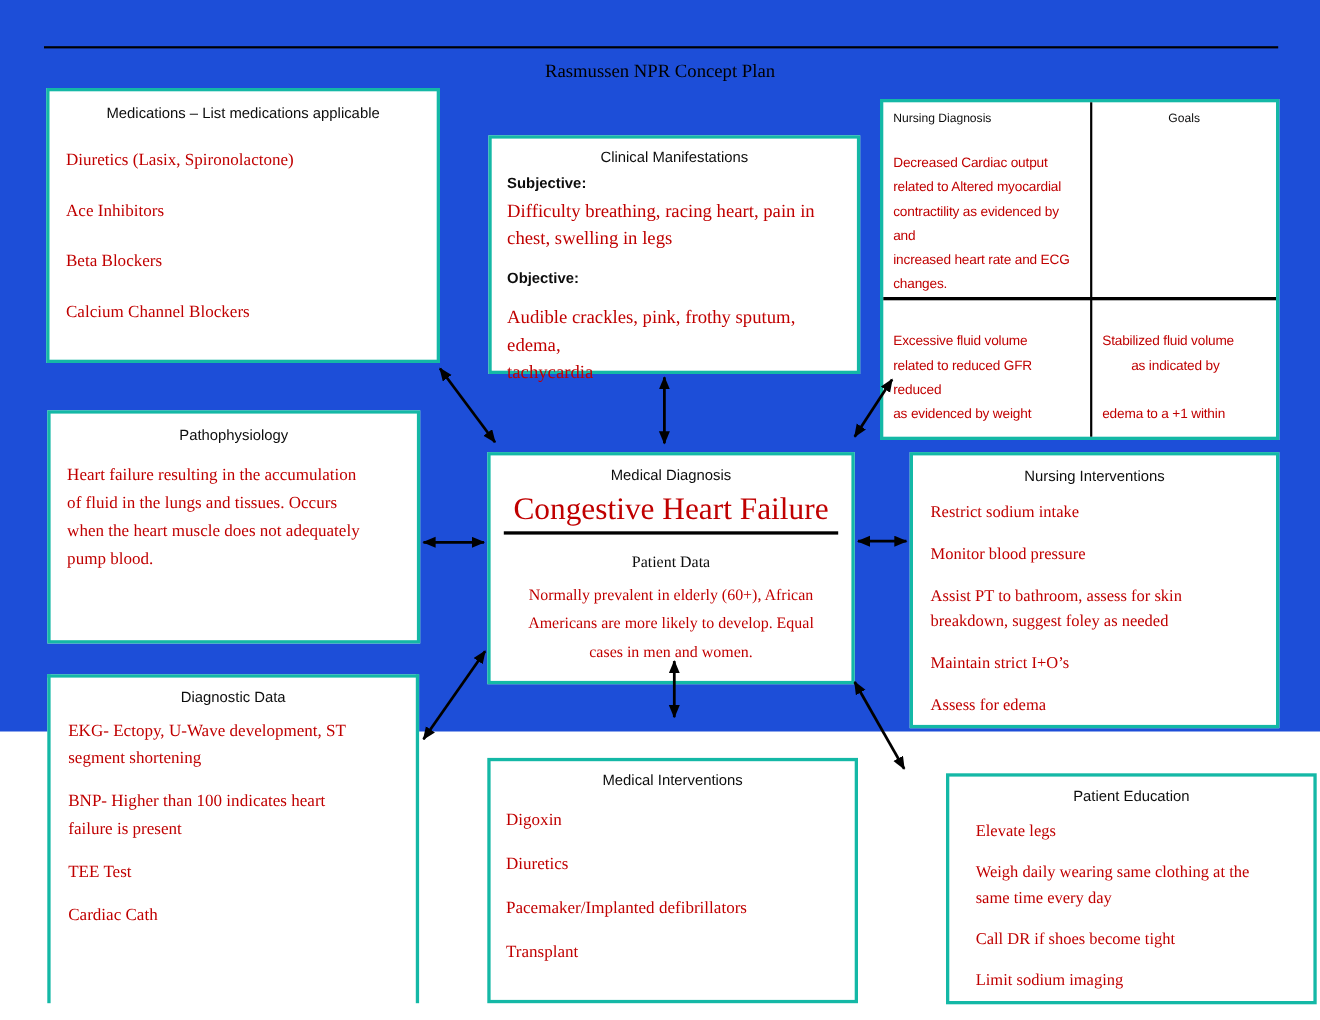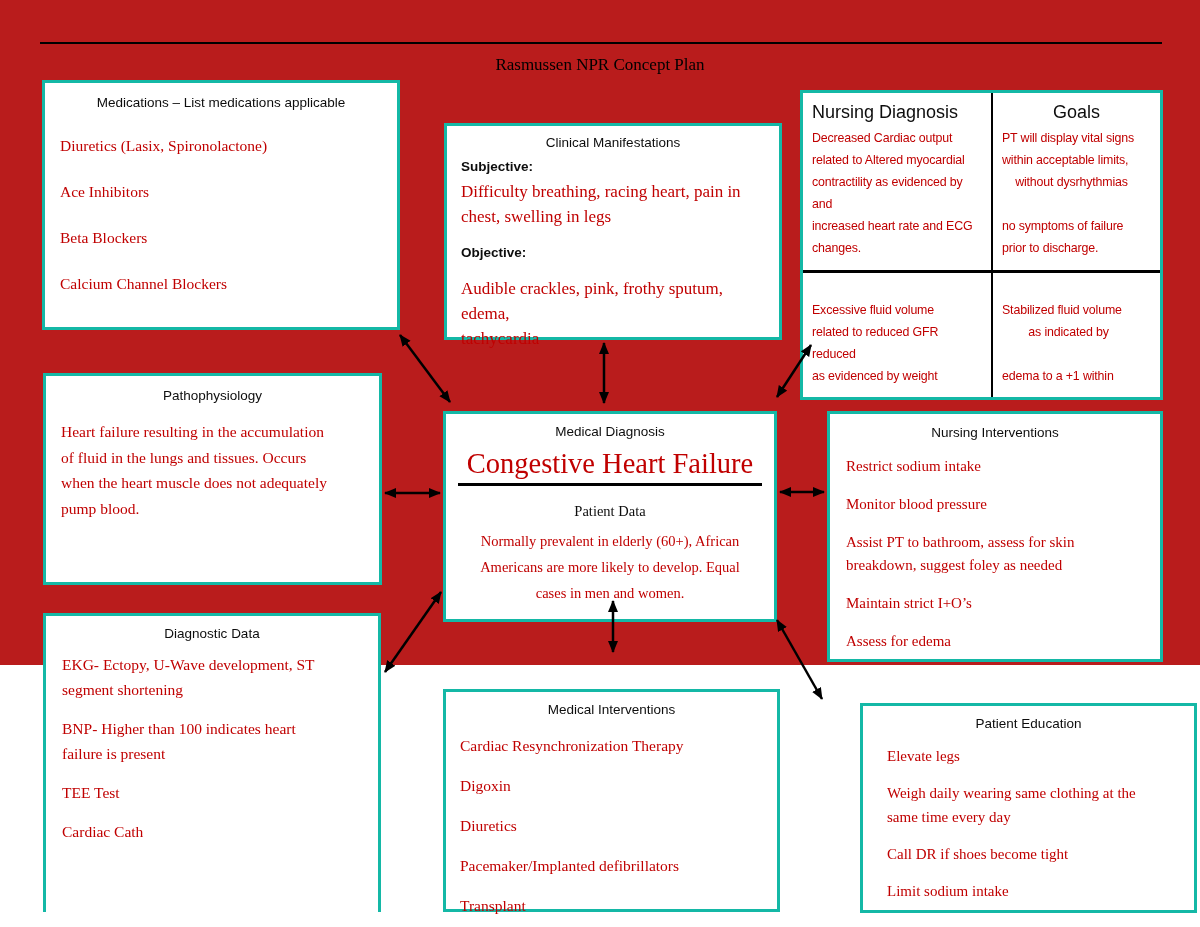--- a/index.html
+++ b/index.html
@@ -1,17 +1,17 @@
 <!DOCTYPE html>
 <html><head>
 <meta charset="utf-8">
 <style>
   html,body{margin:0;padding:0;background:#fff;}
   body{width:1200px;height:927px;overflow:hidden;font-family:"Liberation Sans",sans-serif;color:#000;}
-  .canvas{position:relative;width:1200px;height:665px;background:#b91c1c;}
+  .canvas{position:relative;width:1200px;height:665px;background:#1d4ed8;}
 
   .top-rule{position:absolute;left:40px;top:42px;width:1122px;height:0;border-top:2.5px solid #000;}
   .page-title{position:absolute;left:0;top:55px;width:1200px;text-align:center;
               font-family:"Liberation Serif",serif;font-size:17px;color:#000;}
 
   .box{position:absolute;background:#fff;border:3px solid #14b8a6;box-sizing:border-box;}
   .box-title{text-align:center;font-size:13.5px;color:#0d0d0d;}
   .pre{white-space:pre-line;}
 
   
@@ -26,21 +26,21 @@
   .cm-label{font-size:13.5px;font-weight:600;color:#0d0d0d;}
   .cm-red{font-family:"Liberation Serif",serif;font-size:17px;color:#c00000;line-height:25px;
           white-space:pre-line;margin-top:5px;}
   #cm-objective-label{margin-top:16px;}
   #cm-objective-text{margin-top:16px;}
 
   
   #box-table{left:800px;top:90px;width:363px;height:310px;padding:0;display:grid;
              grid-template-columns:188px 1fr;grid-template-rows:177px 1fr;}
   .cell{padding:9px 9px;box-sizing:border-box;overflow:hidden;}
-  .cell-head{font-size:18px;color:#0d0d0d;margin-bottom:4px;}
+  .cell-head{font-size:11px;color:#0d0d0d;margin-bottom:23px;}
   .cell-head.center{text-align:center;}
   .cell-red{font-size:12.4px;line-height:22px;color:#c00000;white-space:pre-wrap;letter-spacing:-0.15px;}
   .cell.col2{border-left:2.5px solid #000;}
   .cell.row2{border-top:3px solid #000;padding-top:26px;}
 
   
   #box-patho{left:43px;top:373px;width:339px;height:212px;padding:12px 15px;}
   #box-patho .box-title{margin-bottom:16px;}
   #box-patho .body{font-family:"Liberation Serif",serif;font-size:15.5px;color:#c00000;line-height:25.5px;}
 
@@ -114,26 +114,20 @@
       <div class="cell-head">Nursing Diagnosis</div>
       <div class="cell-red">Decreased Cardiac output
 related to Altered myocardial
 contractility as evidenced by
 and
 increased heart rate and ECG
 changes.</div>
     </div>
     <div class="cell row1 col2">
       <div class="cell-head center">Goals</div>
-      <div class="cell-red">PT will display vital signs
-within acceptable limits,
-    without dysrhythmias
-
-no symptoms of failure
-prior to discharge.</div>
     </div>
     <div class="cell row2 col1">
       <div class="cell-red">Excessive fluid volume
 related to reduced GFR
 reduced
 as evidenced by weight</div>
     </div>
     <div class="cell row2 col2">
       <div class="cell-red">Stabilized fluid volume
         as indicated by
@@ -180,36 +174,35 @@
         <div class="list-item">BNP- Higher than 100 indicates heart
 failure is present</div>
         <div class="list-item">TEE Test</div>
         <div class="list-item">Cardiac Cath</div>
       </div>
   </div>
 
   <div class="box" id="box-medical-int">
     <div class="box-title">Medical Interventions</div>
     <div>
-        <div class="list-item">Cardiac Resynchronization Therapy</div>
         <div class="list-item">Digoxin</div>
         <div class="list-item">Diuretics</div>
         <div class="list-item">Pacemaker/Implanted defibrillators</div>
         <div class="list-item">Transplant</div>
       </div>
   </div>
 
   <div class="box" id="box-patient-edu">
     <div class="box-title">Patient Education</div>
     <div>
         <div class="list-item">Elevate legs</div>
         <div class="list-item">Weigh daily wearing same clothing at the
 same time every day</div>
         <div class="list-item">Call DR if shoes become tight</div>
-        <div class="list-item">Limit sodium intake</div>
+        <div class="list-item">Limit sodium imaging</div>
       </div>
   </div>
 
   <svg id="connectors" viewBox="0 0 1200 927">
     <defs>
       <marker id="ah-end" markerUnits="userSpaceOnUse" markerWidth="14" markerHeight="12" refX="11" refY="5" orient="auto">
         <path d="M0,0 L12,5 L0,10 z" fill="#000"></path>
       </marker>
       <marker id="ah-start" markerUnits="userSpaceOnUse" markerWidth="14" markerHeight="12" refX="11" refY="5" orient="auto-start-reverse">
         <path d="M0,0 L12,5 L0,10 z" fill="#000"></path>

